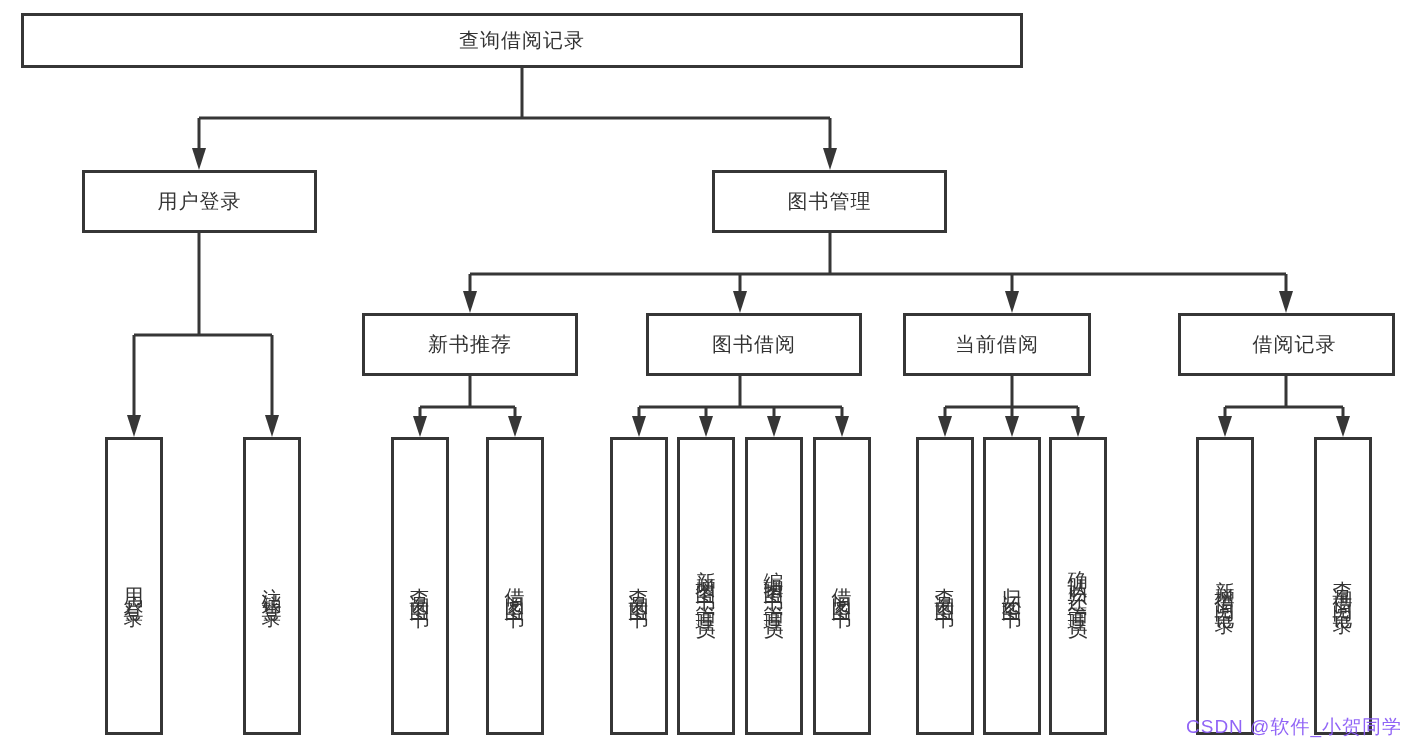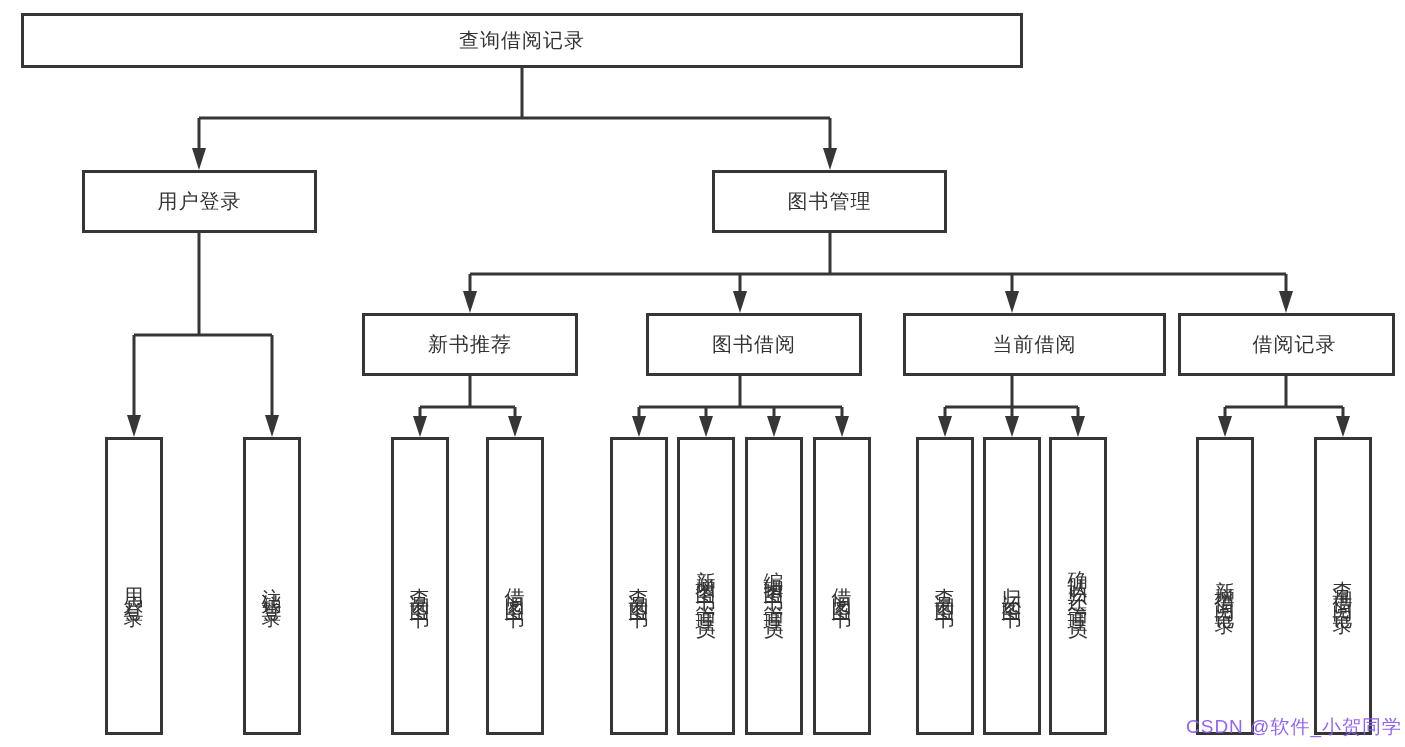--- a/index.html
+++ b/index.html
@@ -29,21 +29,21 @@
     font-size: 20px;
     letter-spacing: 1px;
     z-index: 2;
   }
   .node.root   { left: 21px;  top: 13px;  width: 1002px; height: 55px; }
   .node.lvl2a  { left: 82px;  top: 170px; width: 235px;  height: 63px; }
   .node.lvl2b  { left: 712px; top: 170px; width: 235px;  height: 63px; }
   .node.lvl3   { top: 313px; height: 63px; }
   .node.l3a { left: 362px;  width: 216px; }
   .node.l3b { left: 632px;  width: 216px; margin-left: 14px; }
-  .node.l3c { left: 903px;  width: 263px; }
+  .node.l3c { left: 903px;  width: 188px; }
   .node.l3d { left: 1178px; width: 217px; padding-left: 16px; }
   .node.leaf {
     top: 437px;
     width: 58px;
     height: 298px;
     writing-mode: vertical-rl;
     text-orientation: mixed;
     letter-spacing: 7px;
     line-height: 1;
     padding: 4px 0;

